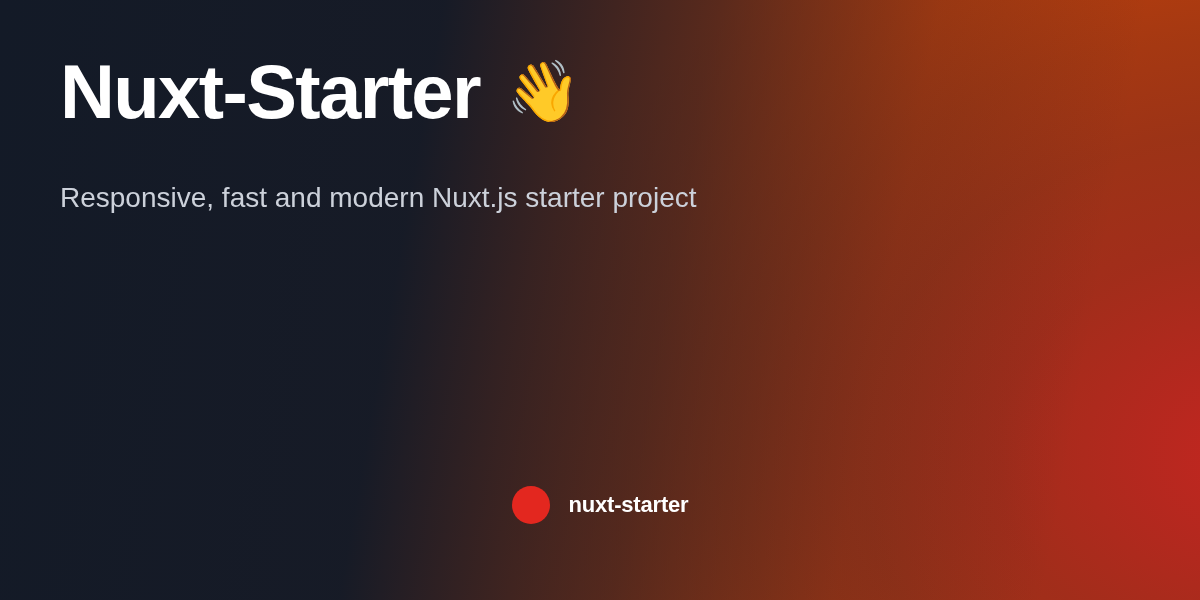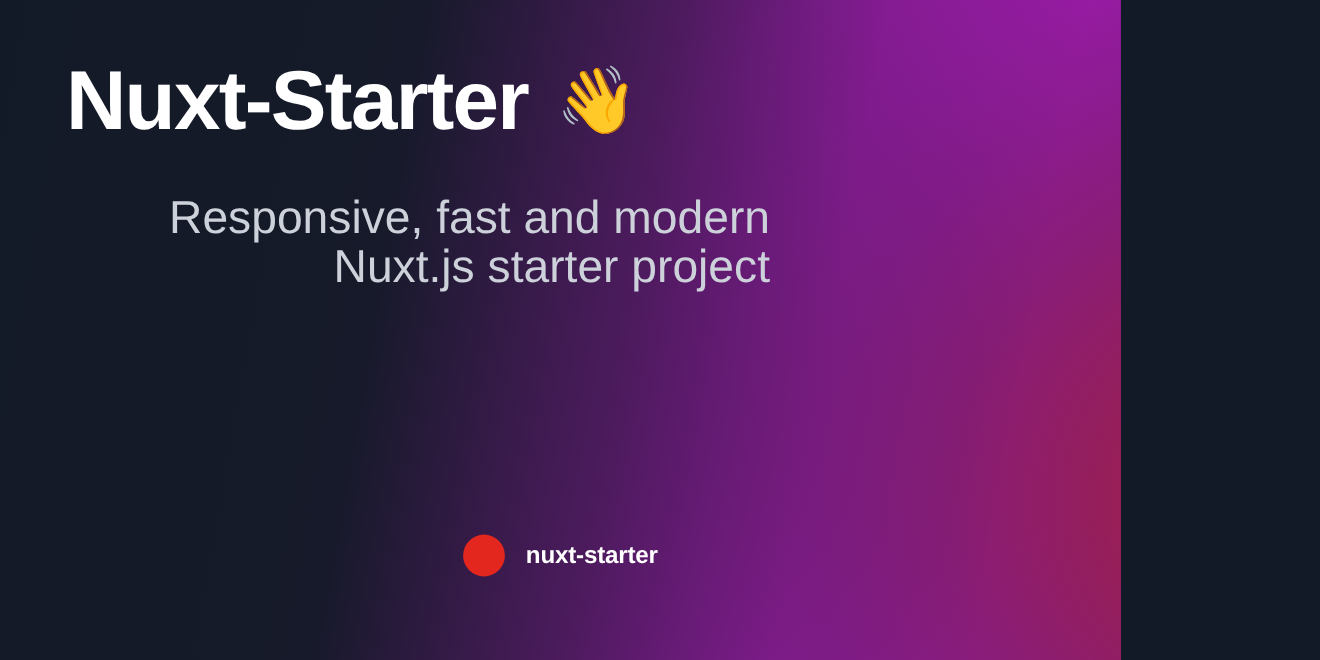--- a/index.html
+++ b/index.html
@@ -10,23 +10,23 @@
     overflow: hidden;
   }
 
   body {
     font-family: "Liberation Sans", sans-serif;
     background: #131a27;
   }
 
   #og-card {
     position: relative;
-    width: 1019px;
+    width: 1200px;
     height: 600px;
-    background-color: #a21caf;
+    background-color: #c2410c;
     overflow: hidden;
   }
 
   
   #glow-layer {
     position: absolute;
     inset: 0;
     background:
       radial-gradient(ellipse 760px 620px at 1255px 455px,
         rgba(196, 36, 34, 0.92) 0%,
@@ -83,26 +83,25 @@
   }
 
   #title-emoji {
     font-size: 60px;
     line-height: 1;
     display: inline-block;
   }
 
   #page-subtitle {
     margin-top: 44px;
-    font-size: 42px;
+    font-size: 28px;
     line-height: 44px;
     font-weight: 400;
     color: #ccd1da;
     max-width: 640px;
-    text-align: right;
   }
 
   #footer-badge {
     position: absolute;
     left: 0;
     right: 0;
     top: 486px;
     display: flex;
     align-items: center;
     justify-content: center;

